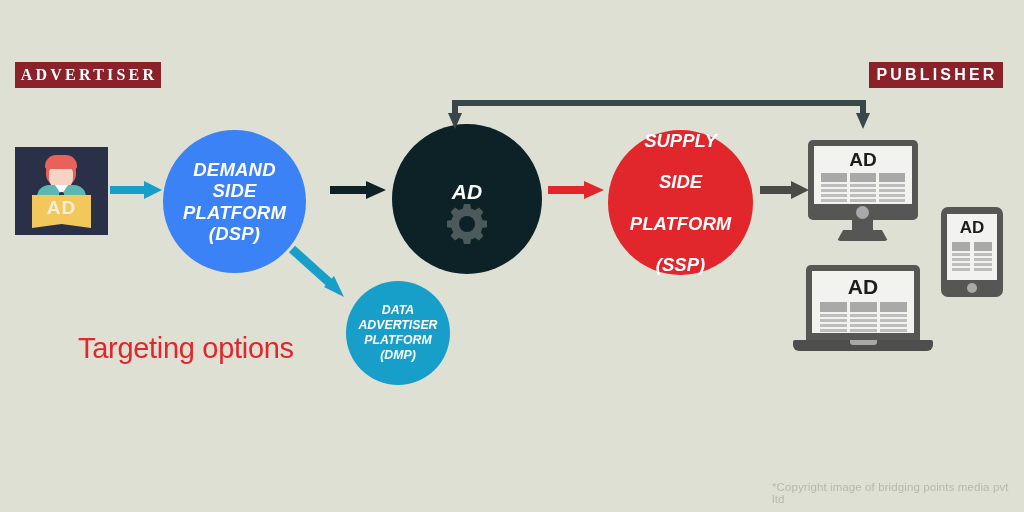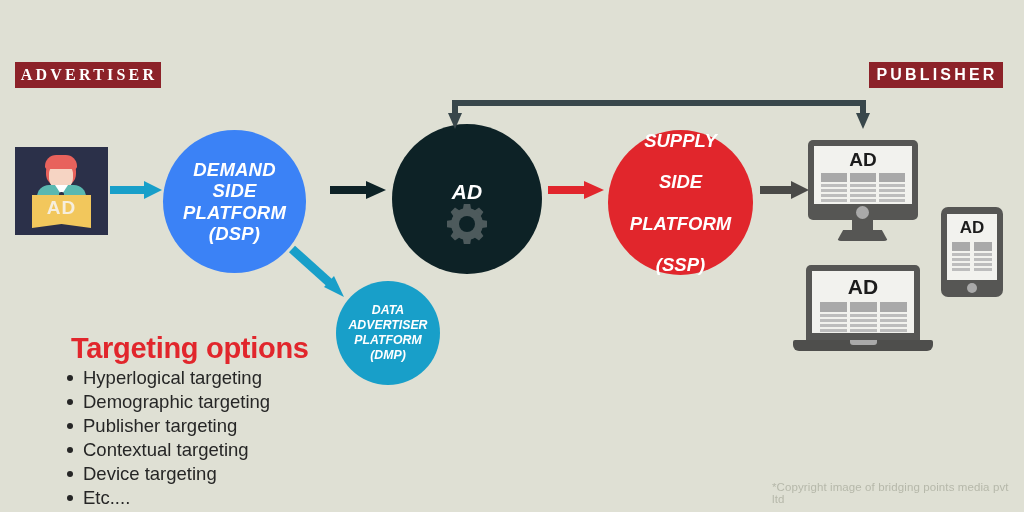--- a/index.html
+++ b/index.html
@@ -81,21 +81,21 @@
   }
   #circle-exchange{
     left:392px;top:124px;width:150px;height:150px;
     background:#0d2226;font-size:21px;
   }
   #circle-ssp{
     left:608px;top:130px;width:145px;height:145px;
     background:#e1262c;font-size:18.5px;justify-content:space-between;
   }
   #circle-dmp{
-    left:336px;top:281px;width:104px;height:104px;
+    left:346px;top:281px;width:104px;height:104px;
     background:#189fc9;font-size:12.3px;line-height:1.22;
   }
   .circle .ln{display:block;white-space:nowrap;}
   #circle-exchange .ex-lines{margin-top:-14px;}
   .gear{
     position:absolute;left:50%;top:78px;transform:translateX(-50%);
     width:44px;height:44px;
   }
 
   
@@ -121,21 +121,21 @@
   #arrow-ssp-devices .a-shaft{width:33px;background:#4a4a48;}
   #arrow-ssp-devices .a-head{left:31px;border-left:18px solid #4a4a48;}
 
   #arrow-dsp-dmp{position:absolute;left:286px;top:243px;width:70px;height:60px;}
 
   #feedback-line{position:absolute;left:444px;top:95px;width:430px;height:46px;}
 
   
   #targeting{position:absolute;left:63px;top:332px;width:300px;}
   #targeting-title{
-    color:#e1262c;font-weight:bold;font-size:29px;margin:0 0 1px 8px;
+    color:#e1262c;font-weight:normal;font-size:29px;margin:0 0 1px 15px;
     letter-spacing:-.3px;
   }
   #targeting-list{list-style:none;margin:0;padding:0;}
   #targeting-list li{
     font-size:18.5px;color:#262626;line-height:24px;
     padding-left:20px;position:relative;
   }
   #targeting-list li:before{
     content:"";position:absolute;left:4px;top:9px;
     width:6px;height:6px;border-radius:50%;background:#262626;
@@ -269,28 +269,20 @@
   </div>
 
   <svg id="feedback-line" viewBox="0 0 430 46">
     <path d="M11 20 L11 8 L419 8 L419 20" stroke="#39474b" stroke-width="6" fill="none"></path>
     <polygon points="11,34 4,18 18,18" fill="#39474b"></polygon>
     <polygon points="419,34 412,18 426,18" fill="#39474b"></polygon>
   </svg>
 
   <div id="targeting">
     <div id="targeting-title">Targeting options</div>
-    <ul id="targeting-list">
-      <li>Hyperlogical targeting</li>
-      <li>Demographic targeting</li>
-      <li>Publisher targeting</li>
-      <li>Contextual targeting</li>
-      <li>Device targeting</li>
-      <li>Etc....</li>
-    </ul>
   </div>
 
   <div id="device-monitor">
     <div id="mon-body"></div>
     <div class="dev-screen" id="mon-screen">
       <div class="dev-ad" style="top:3px;font-size:19px;">AD</div>
       <div class="col" style="left:7px;top:27px;width:26px;">
         <div class="thumb" style="height:9px;"></div>
         <div class="line"></div>
           <div class="line"></div>

